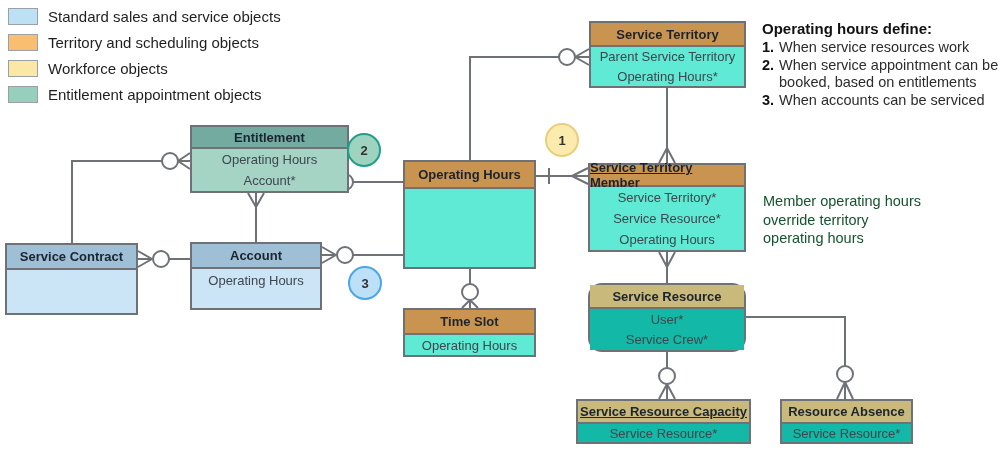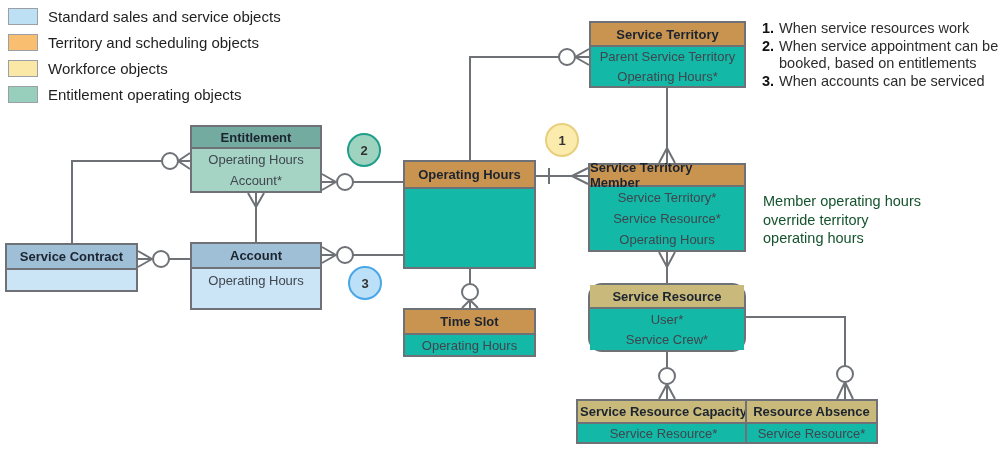--- a/index.html
+++ b/index.html
@@ -14,21 +14,21 @@
   
   .entity{position:absolute;border:2px solid #6e7277;box-sizing:border-box;display:flex;flex-direction:column;}
   .ehead{display:flex;align-items:center;justify-content:center;font-size:13px;font-weight:700;
          color:#1c2430;border-bottom:2px solid #6e7277;flex:0 0 auto;}
   .ebody{flex:1 1 auto;display:flex;flex-direction:column;}
   .erow{flex:1 1 auto;display:flex;align-items:center;justify-content:center;
         font-size:13px;color:#3f464e;}
   .erow.fixed{flex:0 0 22px;}
   
   .blue-h{background:#9ebfd6;} .blue-b{background:#cce5f6;}
-  .tan-h{background:#c9944f;}  .tan-b{background:#14b8a6;}
+  .tan-h{background:#c9944f;}  .tan-b{background:#5eead4;}
   .teal-h{background:#74aba1;} .teal-b{background:#a5d4c5;}
   .khaki-h{background:#c9b97a;}.khaki-b{background:#14b8a6;}
   
   .legend{position:absolute;left:8px;top:8px;display:flex;flex-direction:column;gap:9px;}
   .legend-item{display:flex;align-items:center;gap:10px;height:17px;}
   .swatch{width:30px;height:17px;border:1px solid #9aa0a6;box-sizing:border-box;flex:0 0 auto;}
   .sw-blue{background:#bee0f4;} .sw-yellow{background:#fbe8a6;}
   .sw-orange{background:#f9be70;} .sw-teal{background:#98cfbc;}
   .legend-label{font-size:15px;color:#1f1f1f;white-space:nowrap;}
   
@@ -120,33 +120,33 @@
     <div class="legend-item">
       <span class="swatch sw-orange"></span>
       <span class="legend-label">Territory and scheduling objects</span>
     </div>
     <div class="legend-item">
       <span class="swatch sw-yellow"></span>
       <span class="legend-label">Workforce objects</span>
     </div>
     <div class="legend-item">
       <span class="swatch sw-teal"></span>
-      <span class="legend-label">Entitlement operating objects</span>
-    </div>
-  </div>
-
-  <div class="entity" style="left:190px;top:125px;width:132px;height:68px;">
+      <span class="legend-label">Entitlement appointment objects</span>
+    </div>
+  </div>
+
+  <div class="entity" style="left:190px;top:125px;width:159px;height:68px;">
     <div class="ehead teal-h" style="height:20px;">Entitlement</div>
     <div class="ebody teal-b">
       <div class="erow">Operating Hours</div>
       <div class="erow">Account*</div>
     </div>
   </div>
 
-  <div class="entity" style="left:5px;top:243px;width:133px;height:49px;">
+  <div class="entity" style="left:5px;top:243px;width:133px;height:72px;">
     <div class="ehead blue-h" style="height:23px;">Service Contract</div>
     <div class="ebody blue-b"></div>
   </div>
 
   <div class="entity" style="left:190px;top:242px;width:132px;height:68px;">
     <div class="ehead blue-h" style="height:23px;">Account</div>
     <div class="ebody blue-b">
       <div class="erow fixed">Operating Hours</div>
     </div>
   </div>
@@ -165,55 +165,56 @@
 
   <div class="entity" style="left:589px;top:21px;width:157px;height:67px;">
     <div class="ehead tan-h" style="height:22px;">Service Territory</div>
     <div class="ebody tan-b">
       <div class="erow">Parent Service Territory</div>
       <div class="erow">Operating Hours*</div>
     </div>
   </div>
 
   <div class="entity" style="left:588px;top:163px;width:158px;height:89px;">
-    <div class="ehead tan-h" style="height:20px;">Service Territory Member</div>
+    <div class="ehead tan-h" style="height:20px;text-decoration:underline;">Service Territory Member</div>
     <div class="ebody tan-b">
       <div class="erow">Service Territory*</div>
       <div class="erow">Service Resource*</div>
       <div class="erow">Operating Hours</div>
     </div>
   </div>
 
   <div class="entity" style="left:588px;top:283px;width:158px;height:69px;border-radius:14px;">
     <div class="ehead khaki-h" style="height:22px;">Service Resource</div>
     <div class="ebody khaki-b">
       <div class="erow">User*</div>
       <div class="erow">Service Crew*</div>
     </div>
   </div>
 
   <div class="entity" style="left:576px;top:399px;width:175px;height:45px;">
-    <div class="ehead khaki-h" style="height:21px;">Service Resource Capacity</div>
+    <div class="ehead khaki-h" style="height:21px;text-decoration:underline;">Service Resource Capacity</div>
     <div class="ebody khaki-b">
       <div class="erow">Service Resource*</div>
     </div>
   </div>
 
-  <div class="entity" style="left:745px;top:399px;width:133px;height:45px;">
+  <div class="entity" style="left:780px;top:399px;width:133px;height:45px;">
     <div class="ehead khaki-h" style="height:21px;">Resource Absence</div>
     <div class="ebody khaki-b">
       <div class="erow">Service Resource*</div>
     </div>
   </div>
 
   <div class="badge badge-1">1</div>
   <div class="badge badge-2">2</div>
   <div class="badge badge-3">3</div>
 
   <div class="define">
+    <div class="define-title">Operating hours define:</div>
     <div class="define-item">
       <span class="define-num">1.</span>
       <span class="define-text">When service resources work</span>
     </div>
     <div class="define-item">
       <span class="define-num">2.</span>
       <span class="define-text">When service appointment can be booked, based on entitlements</span>
     </div>
     <div class="define-item">
       <span class="define-num">3.</span>

